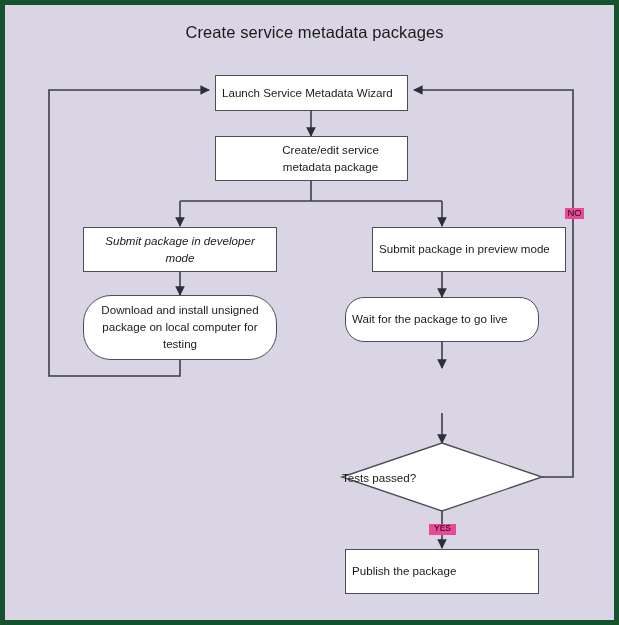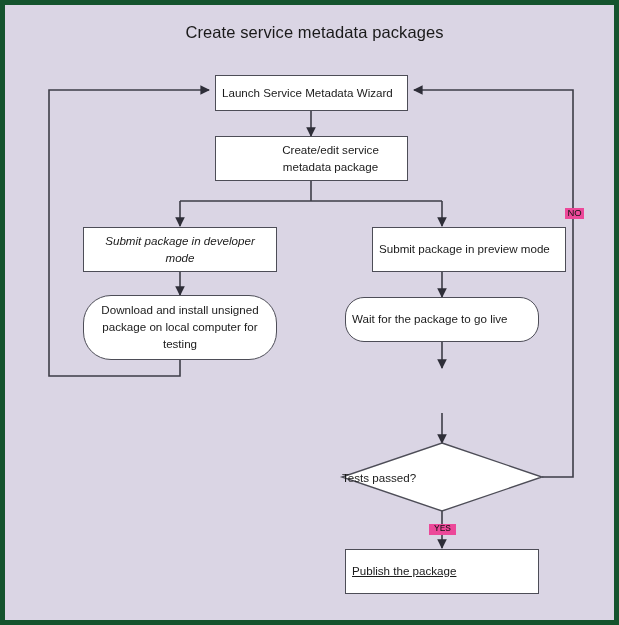--- a/index.html
+++ b/index.html
@@ -121,21 +121,21 @@
 
   <div class="node" style="left:340px; top:292px; width:194px; height:45px;border-radius:19px;">
     <span>Wait for the package to go live</span>
   </div>
 
 
   <div style="position:absolute; left:337px; top:438px; width:200px; height:68px; display:flex; align-items:center; font-size:11.6px; color:#1a1a1a;">
     <span>Tests passed?</span>
   </div>
 
-  <div class="node" style="left:340px; top:544px; width:194px; height:45px;text-decoration:underline;">
+  <div class="node" style="left:340px; top:544px; width:194px; height:45px;">
     <span>Publish the package</span>
   </div>
 
   <div class="edge-label" style="left:560px; top:203px; width:17px;">NO</div>
 
   <div class="edge-label" style="left:424px; top:519px; width:25px;font-family:Liberation Mono, monospace;">YES</div>
 
 </div>
 
 </body></html>

